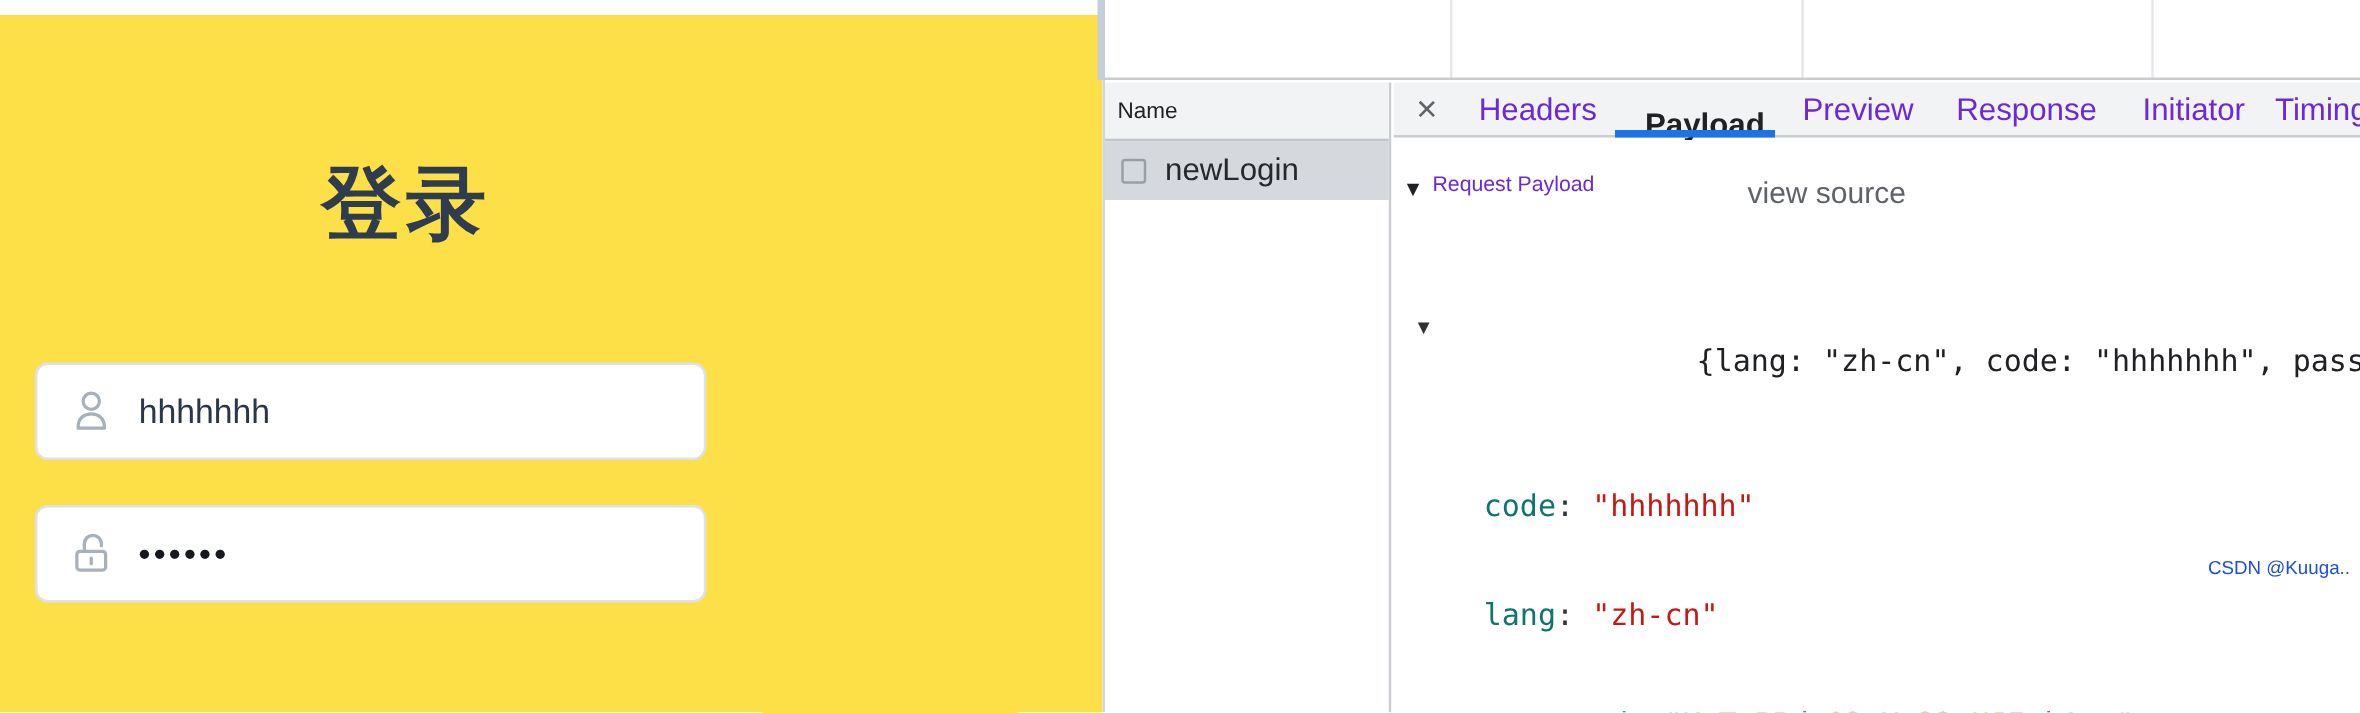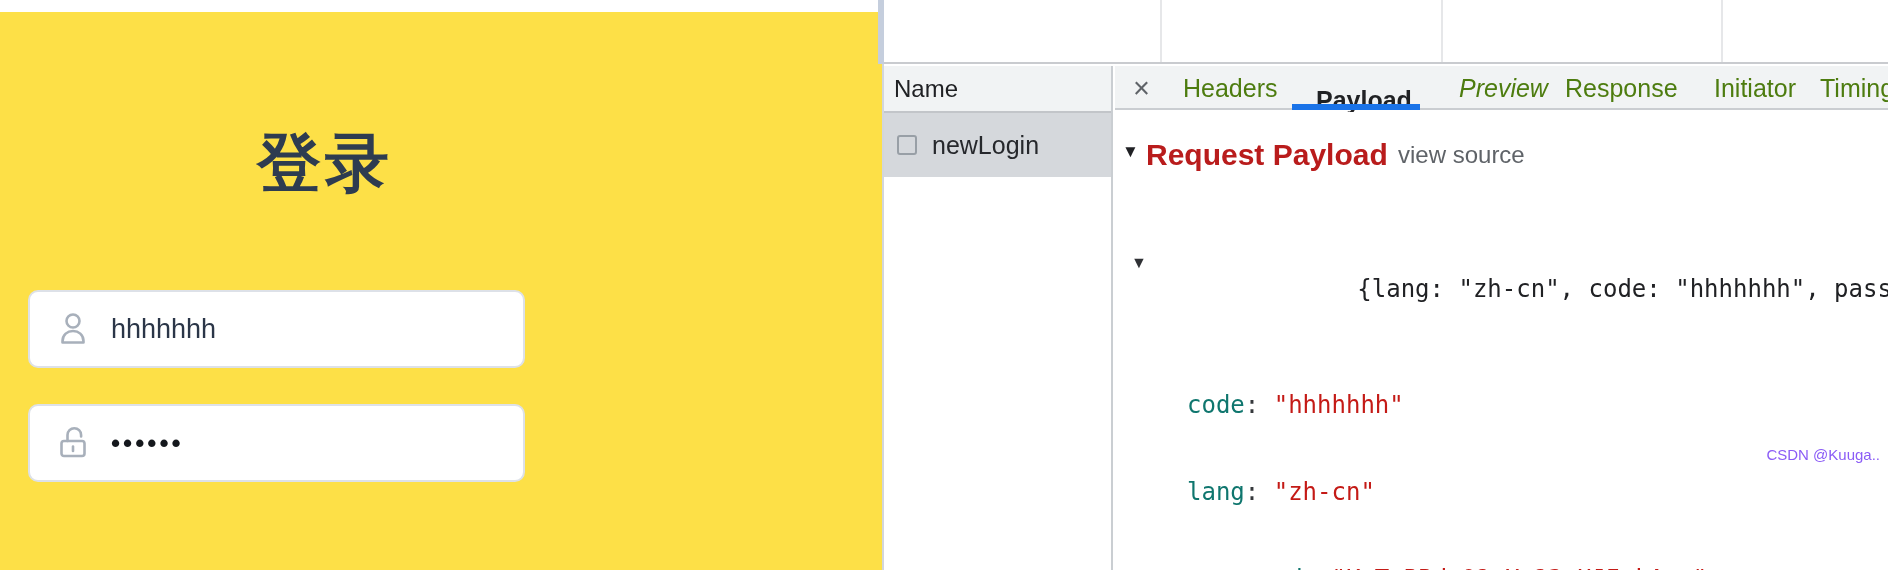--- a/index.html
+++ b/index.html
@@ -9,21 +9,21 @@
     background:#ffffff; font-family:"Liberation Sans", sans-serif;
   }
 
   
   .login-pane { position:absolute; left:0; top:12px; width:882px; height:570px; background:#fde047; }
   .login-title {
     position:absolute; left:0; top:108px; width:650px; text-align:center;
     font-size:64px; font-weight:700; color:#2e3c50; letter-spacing:4px;
   }
   .input-box {
-    position:absolute; left:28px; width:497px; height:78px;
+    position:absolute; left:28px; width:537px; height:78px;
     border:2px solid #dde1e8; border-radius:10px; background:#fff;
     display:flex; align-items:center; padding-left:27px;
   }
   .input-box.username { top:278px; }
   .input-box.password { top:392px; }
   .field-icon { width:32px; height:36px; flex:0 0 32px; margin-right:22px; }
   .field-icon svg { width:100%; height:100%; stroke:#a8b0bb; fill:none; stroke-width:2.6; stroke-linecap:round; stroke-linejoin:round; }
   .field-input {
     border:none; outline:none; background:transparent; width:420px;
     font-family:"Liberation Sans", sans-serif; font-size:27px; color:#2b3648;
@@ -38,60 +38,60 @@
   }
   .dt-scroll-seg { position:absolute; left:-6px; top:0; width:6px; height:64px; background:#c5cedd; }
   .dt-topstrip { position:absolute; left:0; top:0; width:100%; height:64px; background:#fff; }
   .dt-gridline { position:absolute; top:0; width:2px; height:64px; background:#e6e7e9; }
   .dt-band { position:absolute; left:0; top:62px; width:100%; height:508px; border-top:2px solid #c9cbcf; }
 
   .dt-namecol { position:absolute; left:0; top:2px; width:229px; height:506px; border-right:2px solid #caced2; background:#fff; }
   .dt-name-header {
     height:47px; background:#f1f3f4; border-bottom:2px solid #c2c5c9;
     display:flex; align-items:center; padding-left:10px;
-    font-size:24px; color:#202124;
+    font-size:18px; color:#202124;
   }
   .dt-request-row {
-    height:64px; background:#d5d8dc; display:flex; align-items:center; padding-left:13px;
+    height:47px; background:#d5d8dc; display:flex; align-items:center; padding-left:13px;
     font-size:25px; color:#26282c;
   }
   .dt-checkbox { width:20px; height:20px; border:2px solid #989fa6; border-radius:3px; margin-right:15px; background:transparent; }
 
   .dt-detail { position:absolute; left:231px; top:2px; right:0; height:506px; }
   .dt-tabbar { position:relative; height:44px; background:#f1f3f4; border-bottom:2px solid #cacdd1; }
-  .dt-tab, .dt-close { position:absolute; top:0; height:44px; line-height:44px; font-size:25px; color:#4d7c0f; white-space:nowrap; cursor:default; }
+  .dt-tab, .dt-close { position:absolute; top:0; height:44px; line-height:44px; font-size:25px; color:#6d28d9; white-space:nowrap; cursor:default; }
   .dt-close { left:18px; font-size:29px; color:#5f6368; }
   .dt-tab.t-headers   { left:68px; }
   .dt-tab.t-payload   { left:201px; color:#202124; font-weight:600;margin-top:12px; }
-  .dt-tab.t-preview   { left:344px;font-style:italic; }
+  .dt-tab.t-preview   { left:327px; }
   .dt-tab.t-response  { left:450px; }
   .dt-tab.t-initiator { left:599px; }
   .dt-tab.t-timing    { left:705px; }
   .dt-tab-underline { position:absolute; left:177px; bottom:-2px; width:128px; height:6px; background:#1a73e8; }
 
   .dt-content { position:absolute; top:46px; left:0; right:0; bottom:0; background:#fff; overflow:hidden; }
   .rp-row { position:absolute; top:26px; left:0; height:30px; white-space:nowrap; }
   .rp-caret { position:absolute; left:7px; top:4px; font-size:17px; color:#202124; }
-  .rp-title { position:absolute; left:31px; top:0; font-size:30px; font-weight:700; color:#b91c1c; }
+  .rp-title { position:absolute; left:31px; top:0; font-size:17px; font-weight:400; color:#6d28d9; }
   .rp-viewsource { position:absolute; left:283px; top:3px; font-size:24px; color:#5f6368; }
 
   .payload-tree {
     position:absolute; top:76px; left:0; right:0;
     font-family:"DejaVu Sans Mono","Liberation Mono",monospace;
     font-size:24px; line-height:29px; color:#202124; white-space:pre;
   }
   .summary-row { position:relative; padding-left:40px; overflow:hidden; }
   .summary-caret { position:absolute; left:16px; top:2px; font-size:16px; color:#2f3135; font-family:"Liberation Sans", sans-serif; }
   .prop-row { padding-left:72px; }
   .prop-row:first-of-type { margin-top:1px; }
   .p-key { color:#0f766e; }
   .p-colon { color:#35383b; }
   .p-val { color:#c41a16; }
 
-  .watermark { position:absolute; top:446px; right:8px; font-size:15px; color:#8b5cf6; }
+  .watermark { position:absolute; top:446px; right:8px; font-size:15px; color:#1d4ed8; }
 </style>
 </head>
 <body>
 
 <div class="screen">
 
   <section class="login-pane">
     <h1 class="login-title">登录</h1>
 
     <div class="input-box username">

